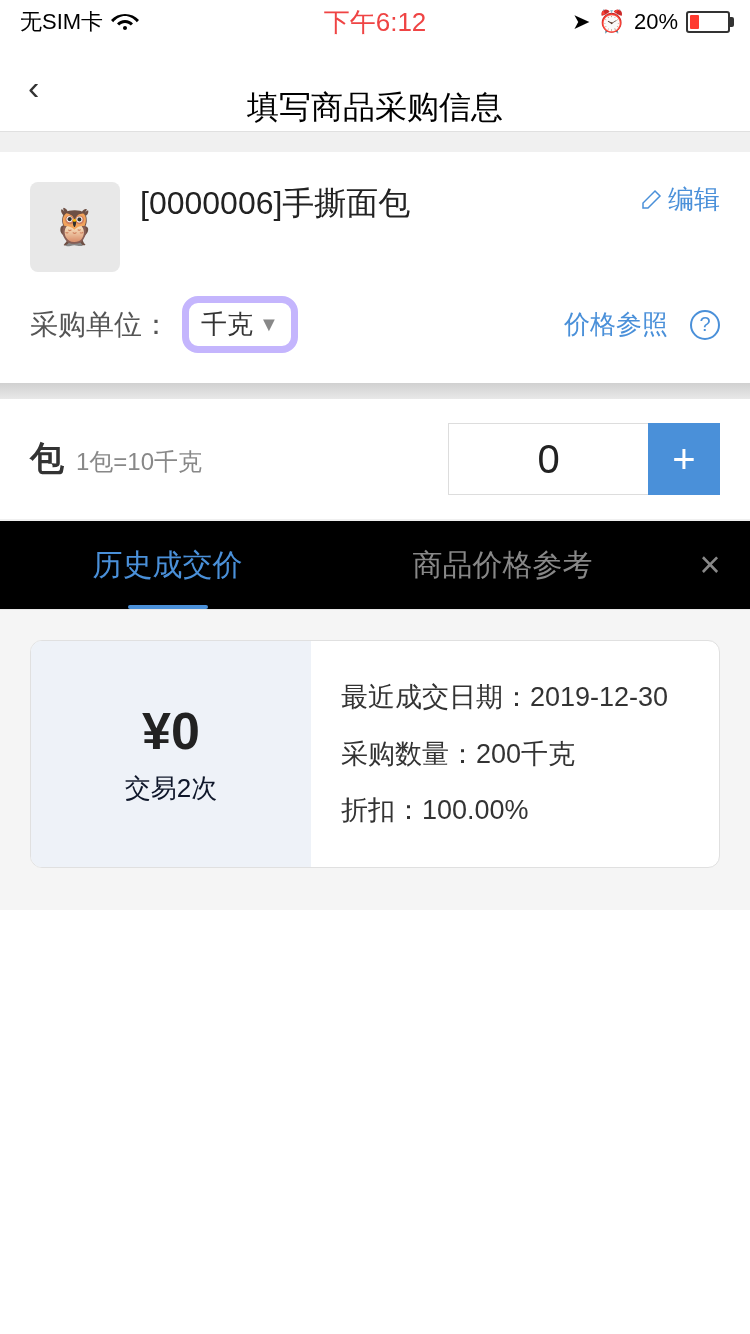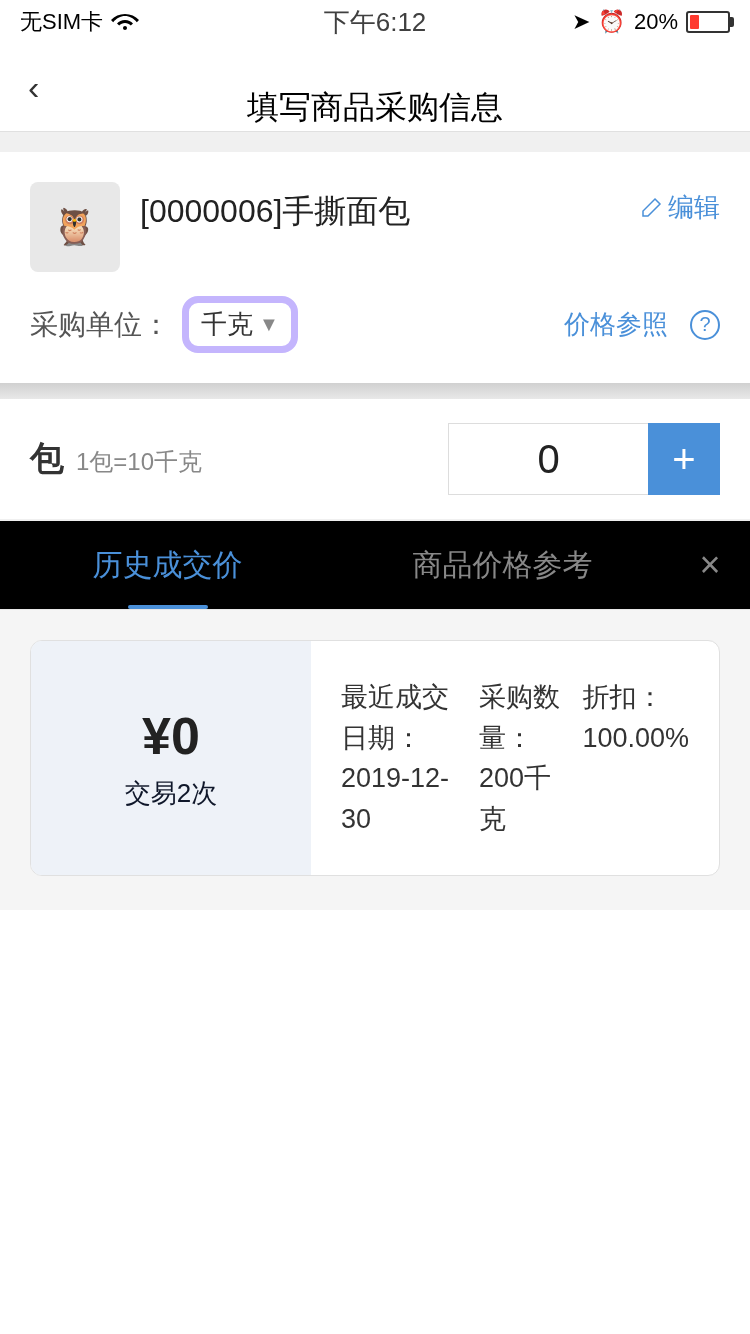--- a/index.html
+++ b/index.html
@@ -29,21 +29,21 @@
       gap: 8px;
       font-size: 22px;
       color: #000;
     }
     .status-time {
       position: absolute;
       left: 50%;
       transform: translateX(-50%);
       font-size: 26px;
       font-weight: 500;
-      color: #404040;
+      color: #ef4444;
     }
     .status-right {
       display: flex;
       align-items: center;
       gap: 8px;
       margin-left: auto;
     }
     .battery {
       width: 44px;
       height: 22px;
@@ -125,30 +125,28 @@
       flex-shrink: 0;
     }
     .owl-icon {
       font-size: 36px;
       color: #888;
     }
     .product-name {
       font-size: 32px;
       color: #222;
       font-weight: 500;
-      margin-top: 8px;
     }
     .edit-link {
       font-size: 26px;
       color: #4a90d9;
       white-space: nowrap;
       display: flex;
       align-items: center;
       gap: 6px;
-      margin-top: 8px;
     }
     .product-row2 {
       display: flex;
       align-items: center;
       justify-content: space-between;
     }
     .unit-label {
       font-size: 28px;
       color: #555;
     }
@@ -319,21 +317,21 @@
     }
     .transaction-count {
       font-size: 26px;
       color: #0f172a;
       margin-top: 10px;
     }
     .transaction-right {
       flex: 1;
       padding: 36px 30px;
       display: flex;
-      flex-direction: row;
+      flex-direction: column;
       gap: 16px;
     }
     .transaction-detail-row {
       font-size: 27px;
       color: #333;
       line-height: 1.5;
     }
 
     
     .bottom-space {

